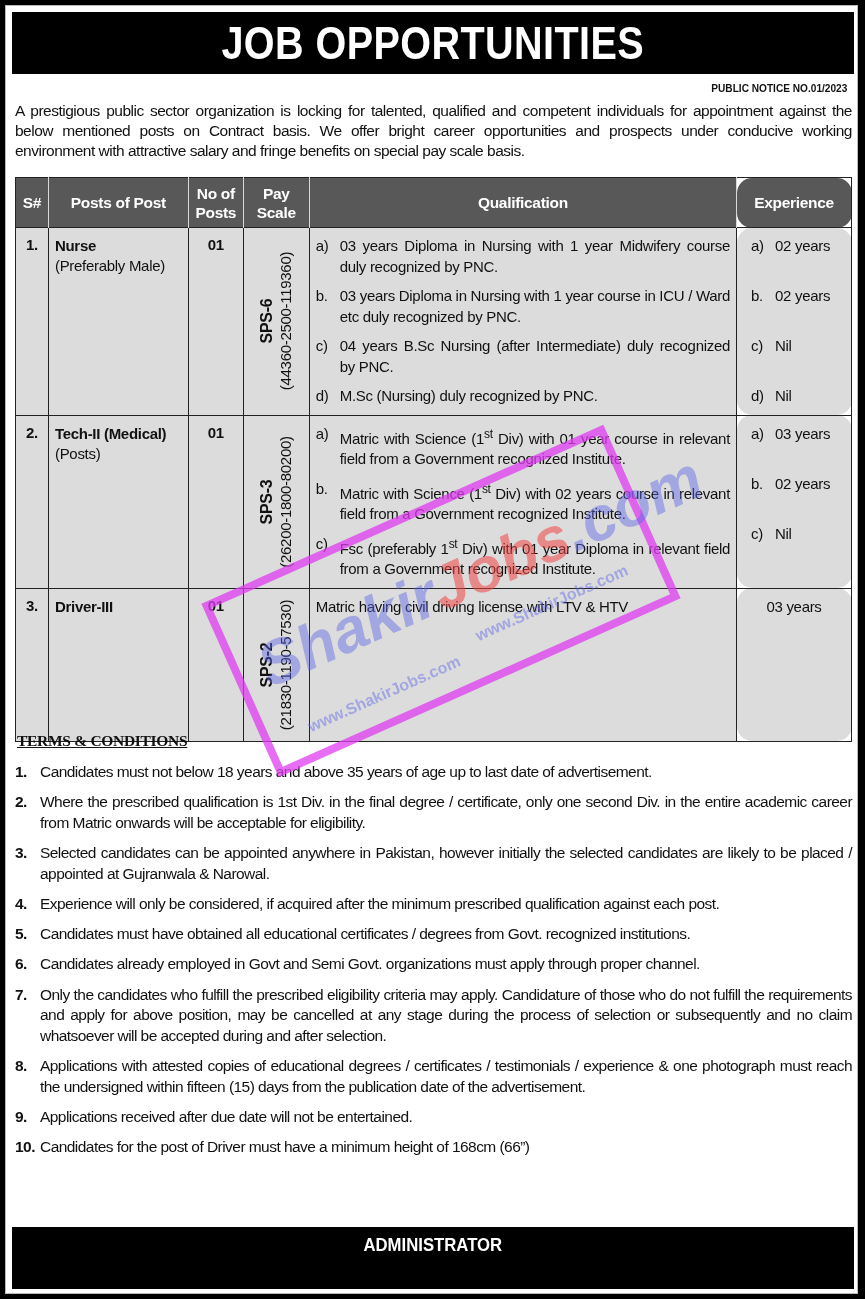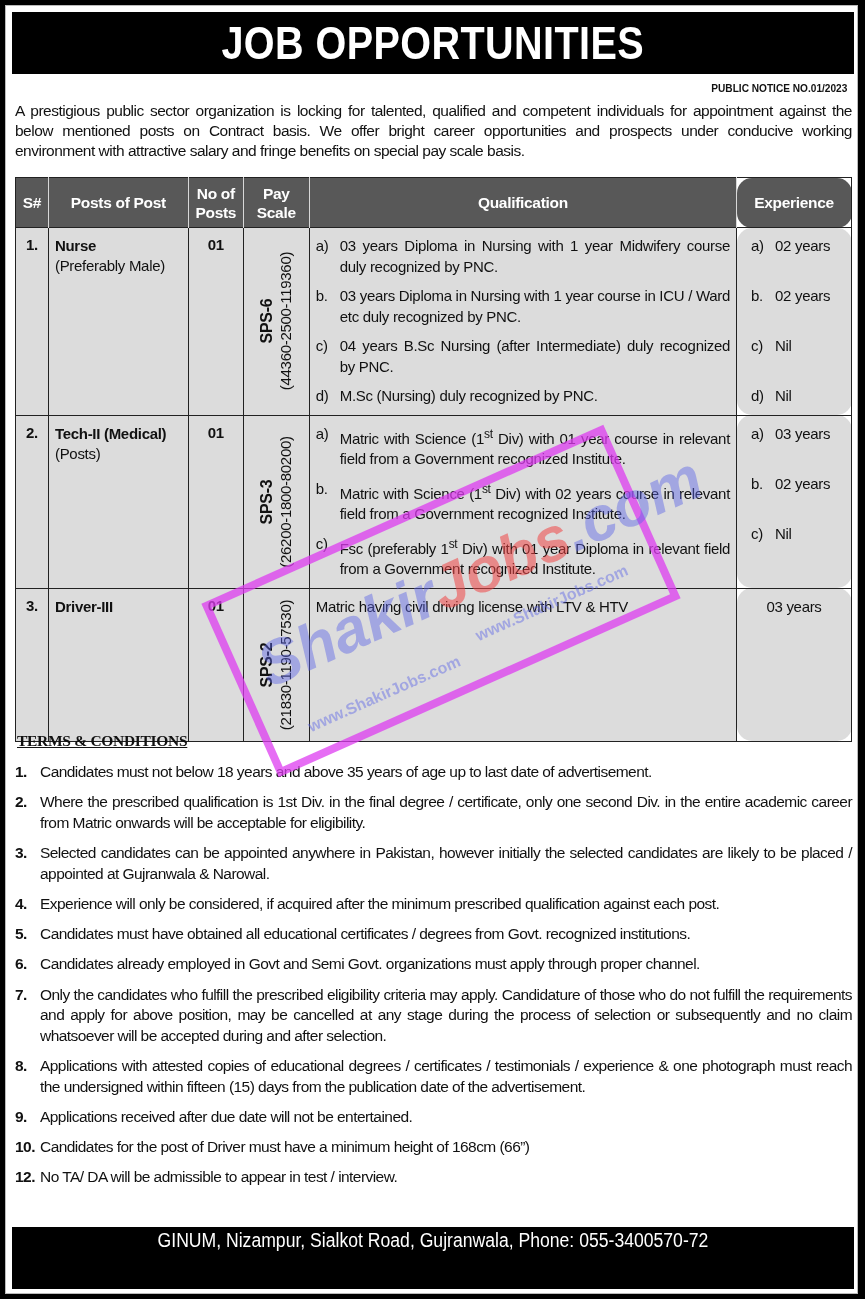--- a/index.html
+++ b/index.html
@@ -283,28 +283,24 @@
         <span class="t">Applications with attested copies of educational degrees / certificates / testimonials / experience &amp; one photograph must reach the undersigned within fifteen (15) days from the publication date of the advertisement.</span>
       </li>
     <li>
         <span class="n">9.</span>
         <span class="t">Applications received after due date will not be entertained.</span>
       </li>
     <li>
         <span class="n">10.</span>
         <span class="t">Candidates for the post of Driver must have a minimum height of 168cm (66”)</span>
       </li>
-    <li>
-        <span class="n">12.</span>
-        <span class="t">No TA/ DA will be admissible to appear in test / interview.</span>
-      </li>
   </ol>
 
   <div class="banner-bottom">
-    <div class="addr"><span>GINUM, Nizampur, Sialkot Road, Gujranwala, Phone: 055-3400570-72</span></div>
+    <div class="who"><span>ADMINISTRATOR</span></div>
   </div>
 
   <div class="watermark">
     <div class="wm-main">
       <span>Shakir</span><span class="red">Jobs</span><span>.com</span>
     </div>
     <div class="wm-small" style="left:230px; top:125px;">www.ShakirJobs.com</div>
     <div class="wm-small" style="left:40px; top:140px;">www.ShakirJobs.com</div>
   </div>
 

